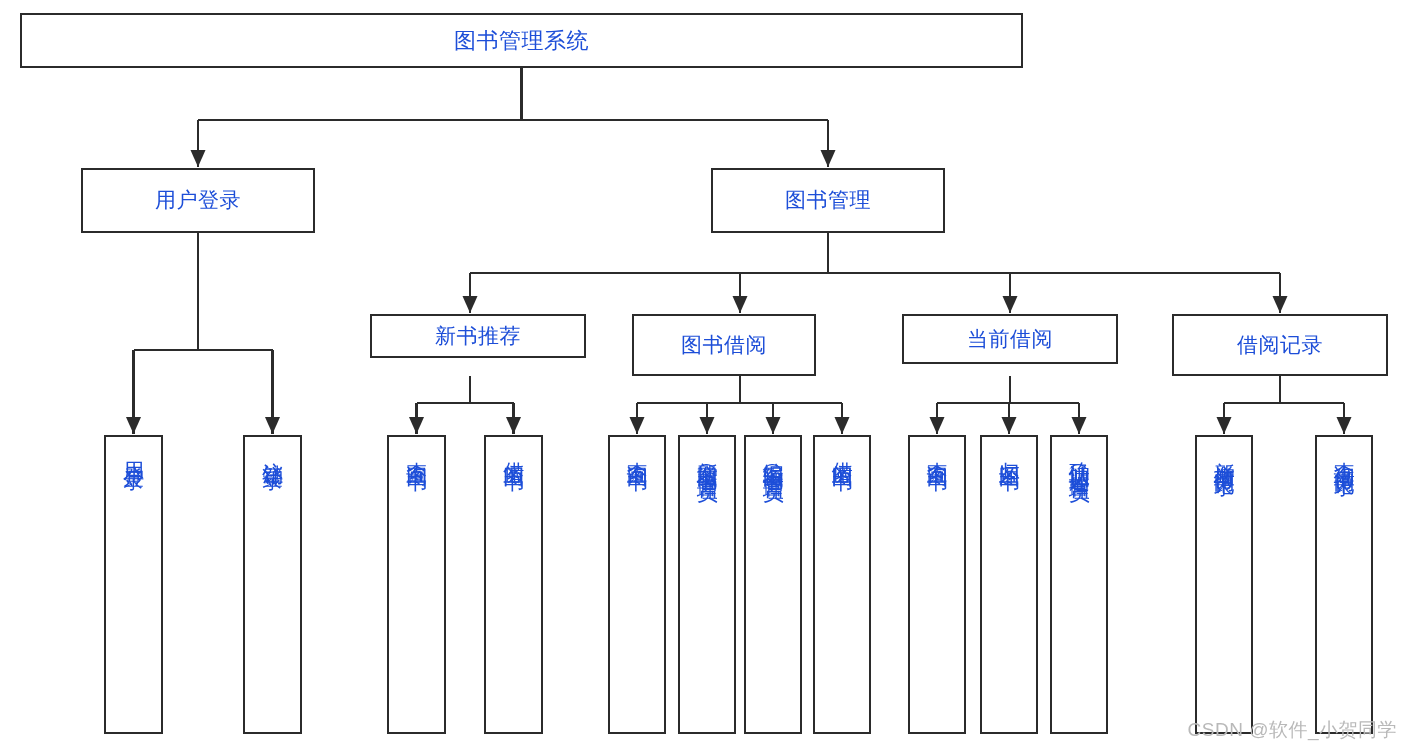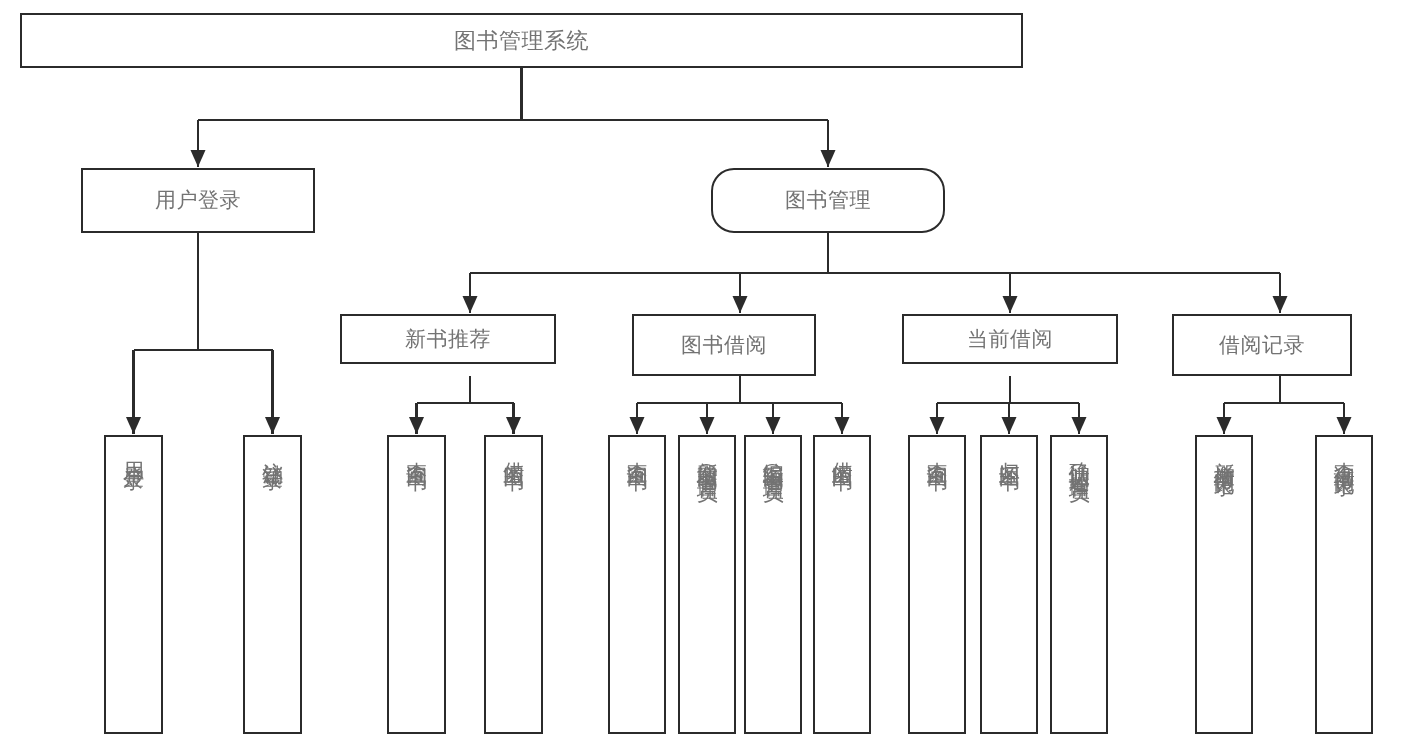--- a/index.html
+++ b/index.html
@@ -25,21 +25,21 @@
     height: 747px;
   }
   .node {
     position: absolute;
     box-sizing: border-box;
     background: #ffffff;
     border: 2px solid #2b2b2b;
     display: flex;
     align-items: center;
     justify-content: center;
-    color: #737373;
+    color: #1d4ed8;
   }
   .node-label {
     display: block;
     text-align: center;
     line-height: 1.08;
     white-space: nowrap;
   }
   .node.horizontal .node-label {
     writing-mode: horizontal-tb;
     font-size: 21px;
@@ -128,33 +128,33 @@
       <path d="M1336.5,417 L1351.5,417 L1344,434 Z" fill="#2b2b2b"></path>
     </svg>
 
   <div id="nodes-layer">
       <div class="node horizontal root" style="left: 20px; top: 13px; width: 1003px; height: 55px;">
         <span class="node-label">图书管理系统</span>
       </div>
       <div class="node horizontal" style="left: 81px; top: 168px; width: 234px; height: 65px;">
         <span class="node-label">用户登录</span>
       </div>
-      <div class="node horizontal" style="left: 711px; top: 168px; width: 234px; height: 65px; border-radius: 23px;">
+      <div class="node horizontal" style="left: 711px; top: 168px; width: 234px; height: 65px;">
         <span class="node-label">图书管理</span>
       </div>
-      <div class="node horizontal" style="left: 340px; top: 314px; width: 216px; height: 50px;">
+      <div class="node horizontal" style="left: 370px; top: 314px; width: 216px; height: 44px;">
         <span class="node-label">新书推荐</span>
       </div>
       <div class="node horizontal" style="left: 632px; top: 314px; width: 184px; height: 62px;">
         <span class="node-label">图书借阅</span>
       </div>
       <div class="node horizontal" style="left: 902px; top: 314px; width: 216px; height: 50px;">
         <span class="node-label">当前借阅</span>
       </div>
-      <div class="node horizontal" style="left: 1172px; top: 314px; width: 180px; height: 62px;">
+      <div class="node horizontal" style="left: 1172px; top: 314px; width: 216px; height: 62px;">
         <span class="node-label">借阅记录</span>
       </div>
       <div class="node vertical" style="left: 104px; top: 435px; width: 59px; height: 299px;">
         <span class="node-label">用户登录</span>
       </div>
       <div class="node vertical" style="left: 243px; top: 435px; width: 59px; height: 299px;">
         <span class="node-label">注销登录</span>
       </div>
       <div class="node vertical" style="left: 387px; top: 435px; width: 59px; height: 299px;">
         <span class="node-label">查询图书</span>
@@ -184,13 +184,14 @@
         <span class="node-label">确认归还（管理员）</span>
       </div>
       <div class="node vertical" style="left: 1195px; top: 435px; width: 58px; height: 299px;">
         <span class="node-label">新增借阅记录</span>
       </div>
       <div class="node vertical" style="left: 1315px; top: 435px; width: 58px; height: 299px;">
         <span class="node-label">查询借阅记录</span>
       </div>
     </div>
 
+  <div id="watermark">CSDN @软件_小贺同学</div>
 </div>
 
 </body></html>

